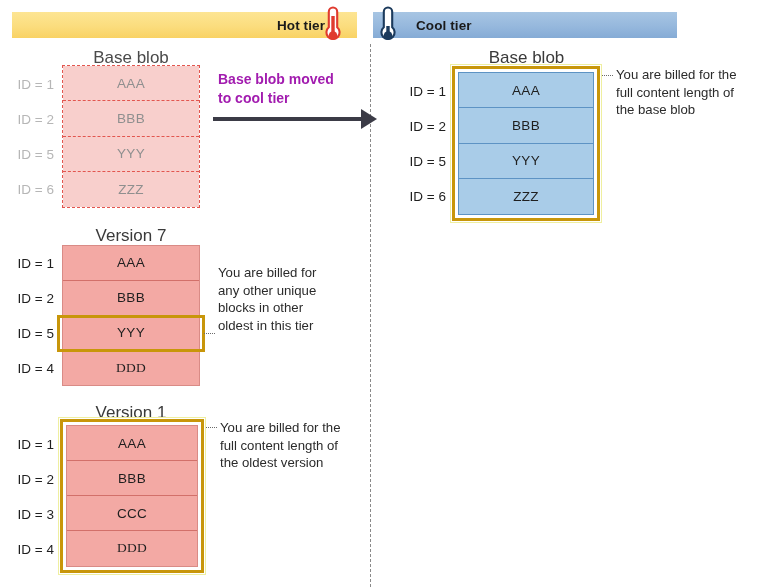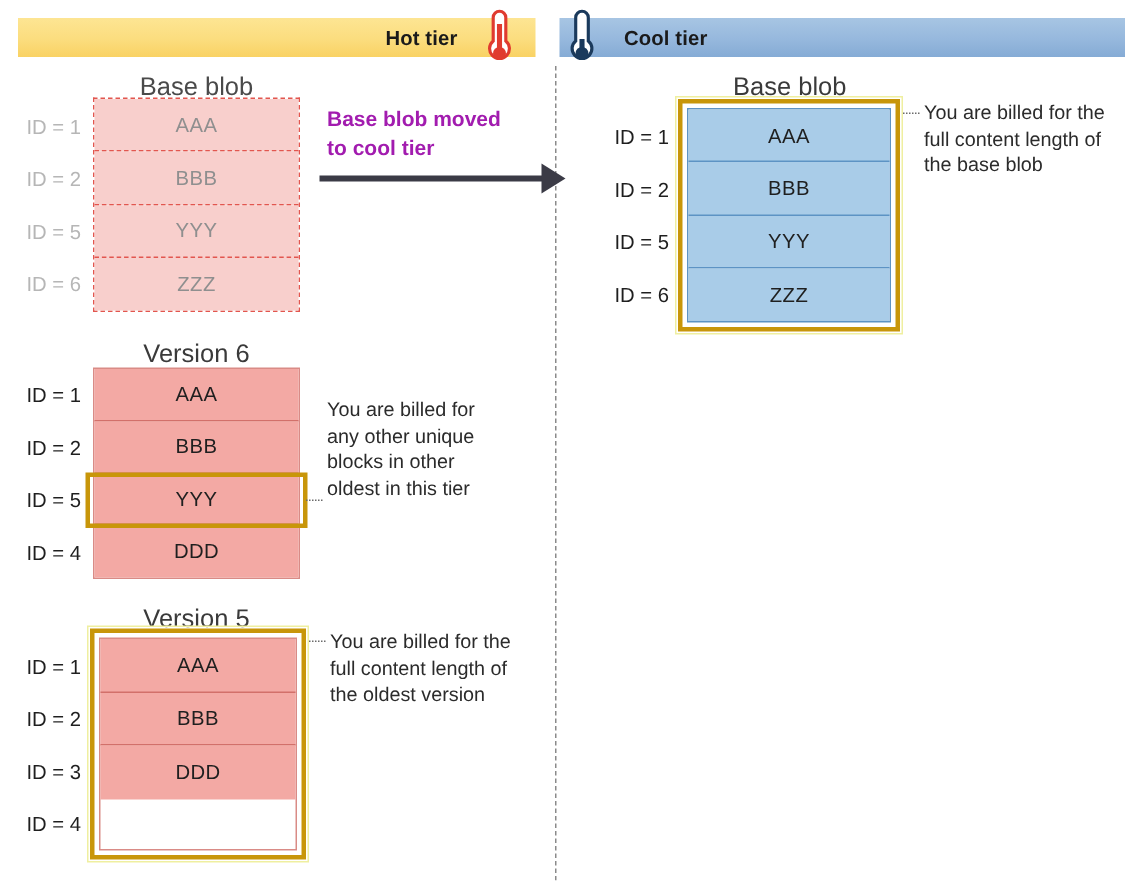--- a/index.html
+++ b/index.html
@@ -27,24 +27,24 @@
     font-size: 13.5px;
     color: #1a1a1a;
     letter-spacing: .1px;
     white-space: nowrap;
   }
 
   #hot-bar {
     left: 12px; top: 12px; width: 345px;
     background: linear-gradient(180deg, #fde593 0%, #fbdd7e 55%, #f9d264 100%);
     justify-content: flex-end;
-    padding-right: 52px;
+    padding-right: 32px;
   }
   #cool-bar {
-    left: 373px; top: 12px; width: 377px;
+    left: 373px; top: 12px; width: 304px;
     background: linear-gradient(180deg, #a7c5e3 0%, #96b8dd 55%, #85abd5 100%);
     justify-content: flex-start;
     padding-left: 43px;
   }
 
   
   .thermo {
     position: absolute;
     width: 22px; height: 42px;
   }
@@ -100,21 +100,21 @@
   .faded .idlab { color: #b6b6b6; }
   .faded .table-title { color: #4a4a4a; }
 
   
   .pink .grid { border: 1px solid #d98b86; }
   .pink .cell {
     background: #f3a9a4;
     border-bottom: 1px solid #d2706a;
     color: #1f1f1f;
   }
-  .pink .cell:last-child { border-bottom: none; }
+  .pink .cell:last-child { border-bottom: none; font-family: Liberation Serif, serif; }
   .pink .idlab { color: #1f1f1f; }
 
   
   .blue .grid { border: 1px solid #5d93c4; }
   .blue .cell {
     background: #a9cce8;
     border-bottom: 1px solid #5d93c4;
     color: #1f1f1f;
   }
   .blue .cell:last-child { border-bottom: none; }
@@ -203,48 +203,49 @@
     <div class="cell" style="height:35.75px;">ZZZ</div>
   </div>
 </div>
 
 <div id="arrow-caption">Base blob moved
 to cool tier</div>
 <div id="arrow-shaft"></div>
 <div id="arrow-head"></div>
 
 <div class="table-group pink">
-  <div class="table-title" style="left:62px; top:226px; width:138px;">Version 6</div>
+  <div class="table-title" style="left:62px; top:226px; width:138px;">Version 7</div>
   <div class="idlab" style="left:6px; top:256px; width:48px;">ID = 1</div>
   <div class="idlab" style="left:6px; top:291px; width:48px;">ID = 2</div>
   <div class="idlab" style="left:6px; top:326px; width:48px;">ID = 5</div>
   <div class="idlab" style="left:6px; top:361px; width:48px;">ID = 4</div>
   <div class="grid" style="left:62px; top:245px; width:138px; height:141px;">
     <div class="cell" style="height:35.25px;">AAA</div>
     <div class="cell" style="height:35.25px;">BBB</div>
     <div class="cell" style="height:35.25px;">YYY</div>
     <div class="cell" style="height:35.25px;">DDD</div>
   </div>
   <div class="gold-frame" style="left:57px; top:315px; width:148px; height:37px;"></div>
 </div>
 <div class="leader" style="left:204px; top:333px;"></div>
 <div class="annotation" style="left:218px; top:264px; width:125px; white-space:pre-line;">You are billed for
 any other unique
 blocks in other
 oldest in this tier</div>
 
 <div class="table-group pink">
-  <div class="table-title" style="left:62px; top:403px; width:138px;">Version 5</div>
+  <div class="table-title" style="left:62px; top:403px; width:138px;">Version 1</div>
   <div class="idlab" style="left:6px; top:437px; width:48px;">ID = 1</div>
   <div class="idlab" style="left:6px; top:472px; width:48px;">ID = 2</div>
   <div class="idlab" style="left:6px; top:507px; width:48px;">ID = 3</div>
   <div class="idlab" style="left:6px; top:542px; width:48px;">ID = 4</div>
   <div class="grid" style="left:66px; top:425px; width:132px; height:142px;">
     <div class="cell" style="height:35.5px;">AAA</div>
     <div class="cell" style="height:35.5px;">BBB</div>
+    <div class="cell" style="height:35.5px;">CCC</div>
     <div class="cell" style="height:35.5px;">DDD</div>
   </div>
   <div class="gold-frame double" style="left:60px; top:419px; width:144px; height:154px;"></div>
 </div>
 <div class="leader" style="left:206px; top:427px;"></div>
 <div class="annotation" style="left:220px; top:419px; width:150px; white-space:pre-line;">You are billed for the
 full content length of
 the oldest version</div>
 
 <div class="table-group blue">

